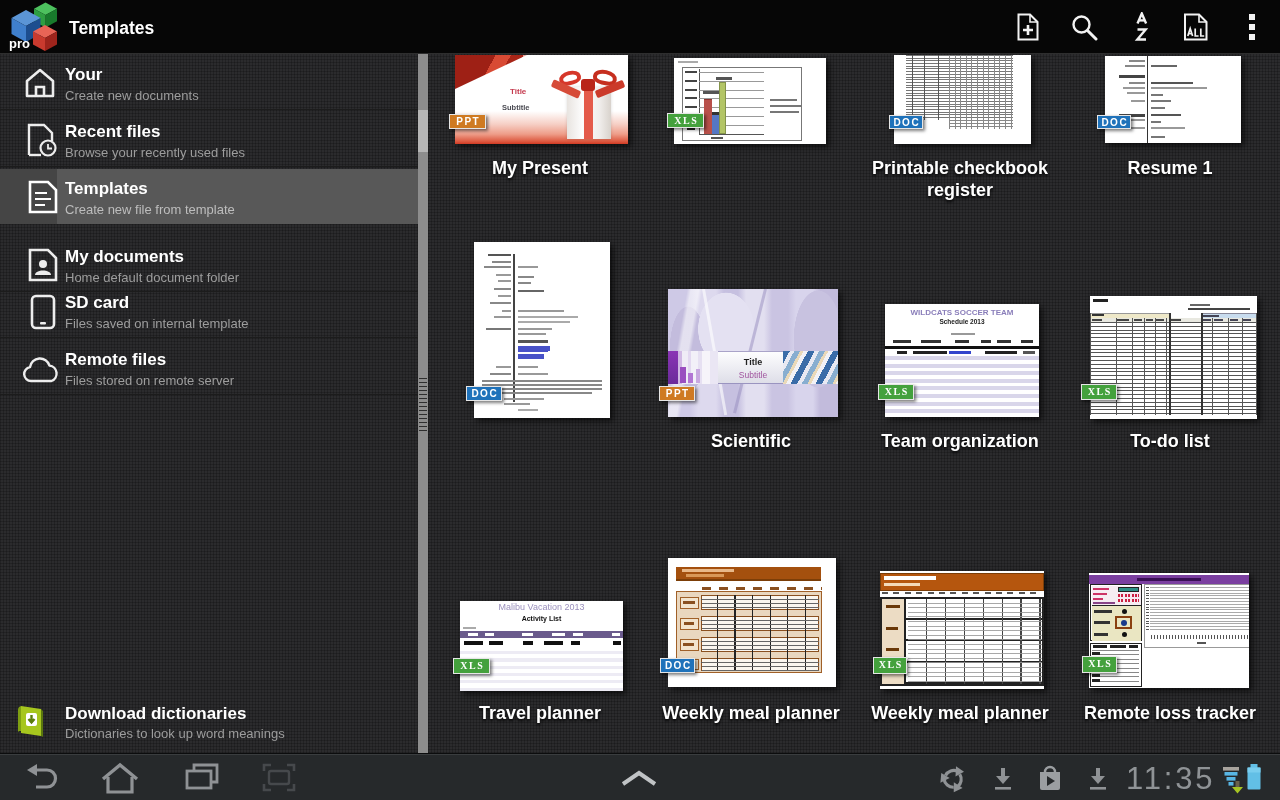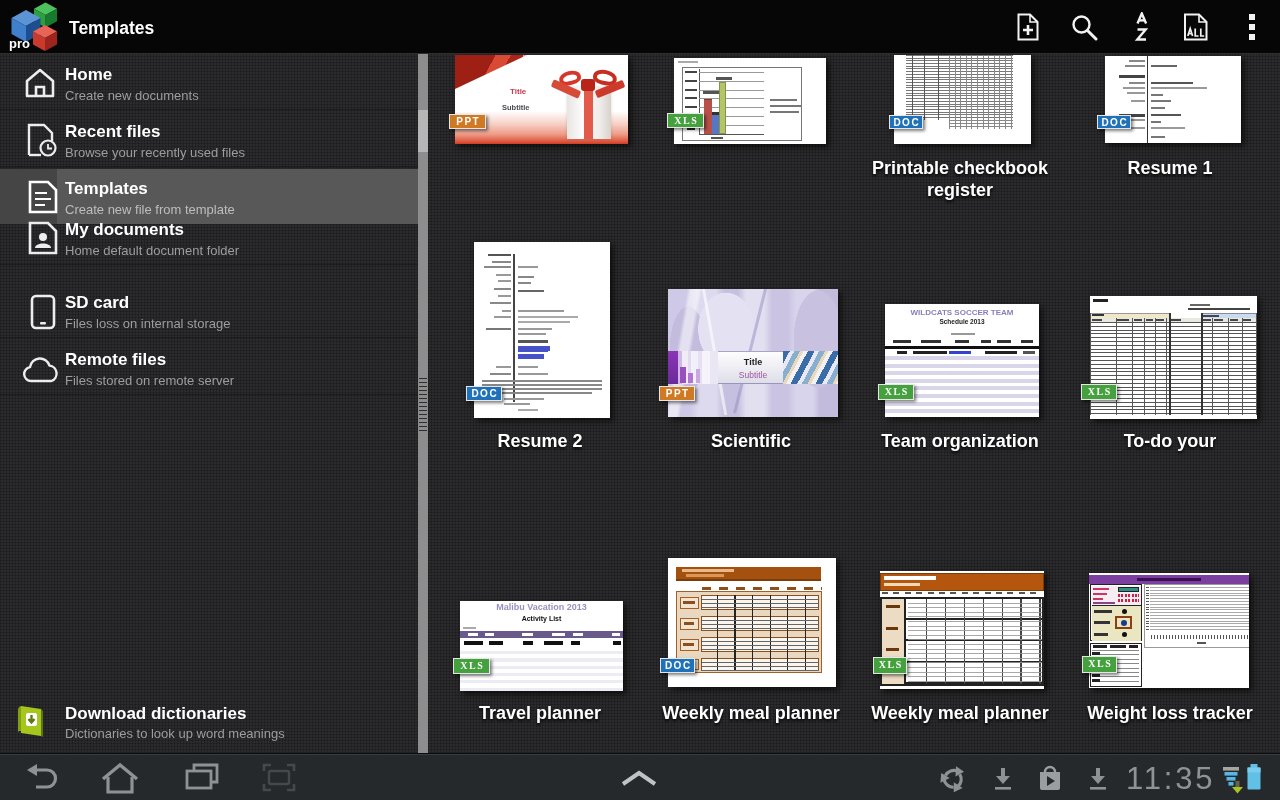--- a/index.html
+++ b/index.html
@@ -107,57 +107,57 @@
 
   <div id="sidebar" class="tex">
     <div id="selrow">
         <div class="icobg"></div>
       </div>
     <div class="srow" style="top:0">
       <svg class="sico" width="36" height="36" viewBox="0 0 36 36">
           <path d="M5 31 V16 L18 5 L31 16 V31 Z" fill="none" stroke="#ededed" stroke-width="2.6" stroke-linejoin="round"></path>
           <path d="M14 31 V22 H22 V31" fill="none" stroke="#ededed" stroke-width="2.6"></path>
         </svg>
-      <div class="t1">Home</div>
+      <div class="t1">Your</div>
         <div class="t2">Create new documents</div>
     </div>
     <div class="srow" style="top:57px">
       <svg class="sico" style="left:25px" width="36" height="36" viewBox="0 0 36 36">
           <path d="M4 33 V3 H19 L27 11 V19" fill="none" stroke="#ededed" stroke-width="2.4"></path>
           <path d="M4 33 H16" stroke="#ededed" stroke-width="2.4"></path>
           <circle cx="23" cy="26" r="7.5" fill="#2b2b2d" stroke="#ededed" stroke-width="2.2"></circle>
           <path d="M23 22 V26.5 H27" fill="none" stroke="#ededed" stroke-width="1.8"></path>
         </svg>
       <div class="t1">Recent files</div>
         <div class="t2">Browse your recently used files</div>
     </div>
     <div class="srow" style="top:114px;border-bottom:none">
       <svg class="sico" style="left:27px" width="32" height="36" viewBox="0 0 32 36">
           <path d="M3 33 V3 H21 L29 11 V33 Z" fill="none" stroke="#fff" stroke-width="2.6"></path>
           <path d="M8 14 H20 M8 20 H24 M8 26 H18" stroke="#fff" stroke-width="2.2"></path>
         </svg>
       <div class="t1">Templates</div>
         <div class="t2" style="color:#bdbdbd">Create new file from template</div>
     </div>
-    <div class="srow" style="top:155px">
+    <div class="srow" style="top:182px">
       <svg class="sico" style="left:27px" width="32" height="36" viewBox="0 0 32 36">
           <path d="M3 33 V3 H21 L29 11 V33 Z" fill="none" stroke="#ededed" stroke-width="2.6"></path>
           <circle cx="16" cy="17" r="4" fill="#ededed"></circle>
           <path d="M8 28 C8 22 24 22 24 28 Z" fill="#ededed"></path>
         </svg>
       <div class="t1">My documents</div>
         <div class="t2">Home default document folder</div>
     </div>
     <div class="srow" style="top:228px">
       <svg class="sico" style="left:28px" width="30" height="38" viewBox="0 0 30 38">
           <rect x="4" y="3" width="22" height="32" rx="4" fill="none" stroke="#ededed" stroke-width="2.6"></rect>
           <rect x="12" y="29" width="6" height="2.4" rx="1" fill="#ededed"></rect>
         </svg>
       <div class="t1">SD card</div>
-        <div class="t2">Files loss on internal storage</div>
+        <div class="t2">Files saved on internal template</div>
     </div>
     <div class="srow" style="top:285px">
       <svg class="sico" style="left:20px;top:17px" width="42" height="28" viewBox="0 0 42 28">
           <path d="M11 25 a7 7 0 0 1 -1 -13.9 a10 10 0 0 1 19.5 -1.5 a8 8 0 0 1 2 15.4 Z" fill="none" stroke="#ededed" stroke-width="2.4" stroke-linejoin="round"></path>
         </svg>
       <div class="t1">Remote files</div>
         <div class="t2">Files stored on remote server</div>
     </div>
 
     <div class="abs" style="left:0;top:645px;width:418px;height:54px;">
@@ -356,21 +356,21 @@
         <div class="abs" style="left:76px;top:22px;width:1px;height:97px;background:#555;"></div>
         <div class="abs" style="left:79px;top:17px;width:2px;height:102px;background:#333;"></div>
         <div class="abs" style="left:111px;top:17px;width:2px;height:102px;background:#333;"></div>
         <div class="abs" style="left:122px;top:22px;width:1px;height:97px;background:#555;"></div>
         <div class="abs" style="left:138px;top:22px;width:1px;height:97px;background:#555;"></div>
         <div class="abs" style="left:152px;top:22px;width:1px;height:97px;background:#555;"></div>
         <div class="abs" style="left:166px;top:17px;width:1px;height:102px;background:#555;"></div>
       </div>
 
       <div class="thumb" style="left:32px;top:547px;width:163px;height:90px;">
-        <div class="abs" style="left:0;top:1px;width:163px;height:11px;font-size:9px;font-weight:bold;color:#9b90bd;text-align:center;">Malibu Vacation 2013</div>
+        <div class="abs" style="left:0;top:1px;width:163px;height:11px;font-size:9px;font-weight:normal;color:#9b90bd;text-align:center;">Malibu Vacation 2013</div>
         <div class="abs" style="left:0;top:14px;width:163px;height:8px;font-size:7px;font-weight:bold;color:#111;text-align:center;">Activity List</div>
         <div class="abs" style="left:3px;top:26px;width:13px;height:2px;background:#aaa;"></div>
         <div class="abs" style="left:0px;top:30px;width:163px;height:6.5px;background:#6a5a8c;"></div>
         <div class="abs" style="left:8px;top:32px;width:10px;height:2.5px;background:#fff;"></div>
         <div class="abs" style="left:25px;top:32px;width:9px;height:2.5px;background:#fff;"></div>
         <div class="abs" style="left:62px;top:32px;width:11px;height:2.5px;background:#fff;"></div>
         <div class="abs" style="left:92px;top:32px;width:13px;height:2.5px;background:#fff;"></div>
         <div class="abs" style="left:113px;top:32px;width:10px;height:2.5px;background:#fff;"></div>
         <div class="abs" style="left:152px;top:32px;width:8px;height:2.5px;background:#fff;"></div>
         <div class="abs" style="left:4px;top:40px;width:19px;height:3.5px;background:#111;"></div>
@@ -464,30 +464,30 @@
       <div class="badge b-doc" style="left:669px;top:61px;width:34px;height:14px;">DOC</div>
       <div class="badge b-doc" style="left:38px;top:332px;width:36px;height:15px;">DOC</div>
       <div class="badge b-ppt" style="left:231px;top:332px;width:36px;height:15px;">PPT</div>
       <div class="badge b-xls" style="left:450px;top:330px;width:36px;height:16px;">XLS</div>
       <div class="badge b-xls" style="left:653px;top:330px;width:36px;height:16px;">XLS</div>
       <div class="badge b-xls" style="left:25px;top:604px;width:37px;height:16px;">XLS</div>
       <div class="badge b-doc" style="left:232px;top:604px;width:35px;height:15px;">DOC</div>
       <div class="badge b-xls" style="left:445px;top:603px;width:34px;height:17px;">XLS</div>
       <div class="badge b-xls" style="left:654px;top:602px;width:35px;height:17px;">XLS</div>
     </div>
+    <div class="glabel" style="left:7px;top:103px">My Present</div>
     <div class="glabel" style="left:427px;top:103px;width:210px">Printable checkbook register</div>
     <div class="glabel" style="left:637px;top:103px">Resume 1</div>
-    <div class="glabel" style="left:7px;top:376px">Resume 2</div>
     <div class="glabel" style="left:218px;top:376px">Scientific</div>
     <div class="glabel" style="left:427px;top:376px">Team organization</div>
-    <div class="glabel" style="left:637px;top:376px">To-do your</div>
+    <div class="glabel" style="left:637px;top:376px">To-do list</div>
     <div class="glabel" style="left:7px;top:648px">Travel planner</div>
     <div class="glabel" style="left:218px;top:648px">Weekly meal planner</div>
     <div class="glabel" style="left:427px;top:648px">Weekly meal planner</div>
-    <div class="glabel" style="left:637px;top:648px">Weight loss tracker</div>
+    <div class="glabel" style="left:637px;top:648px">Remote loss tracker</div>
   </div>
 
   <div id="botbar">
 
     <svg class="abs" style="left:24px;top:9px" width="36" height="30" viewBox="0 0 36 30">
       <polygon points="3,7 13,1 13,13" fill="#8f9295"></polygon>
       <path d="M11 7 H23 a8.5 8.5 0 0 1 0 17 H12" fill="none" stroke="#8f9295" stroke-width="3.2"></path>
     </svg>
 
     <svg class="abs" style="left:100px;top:8px" width="40" height="32" viewBox="0 0 40 32">

